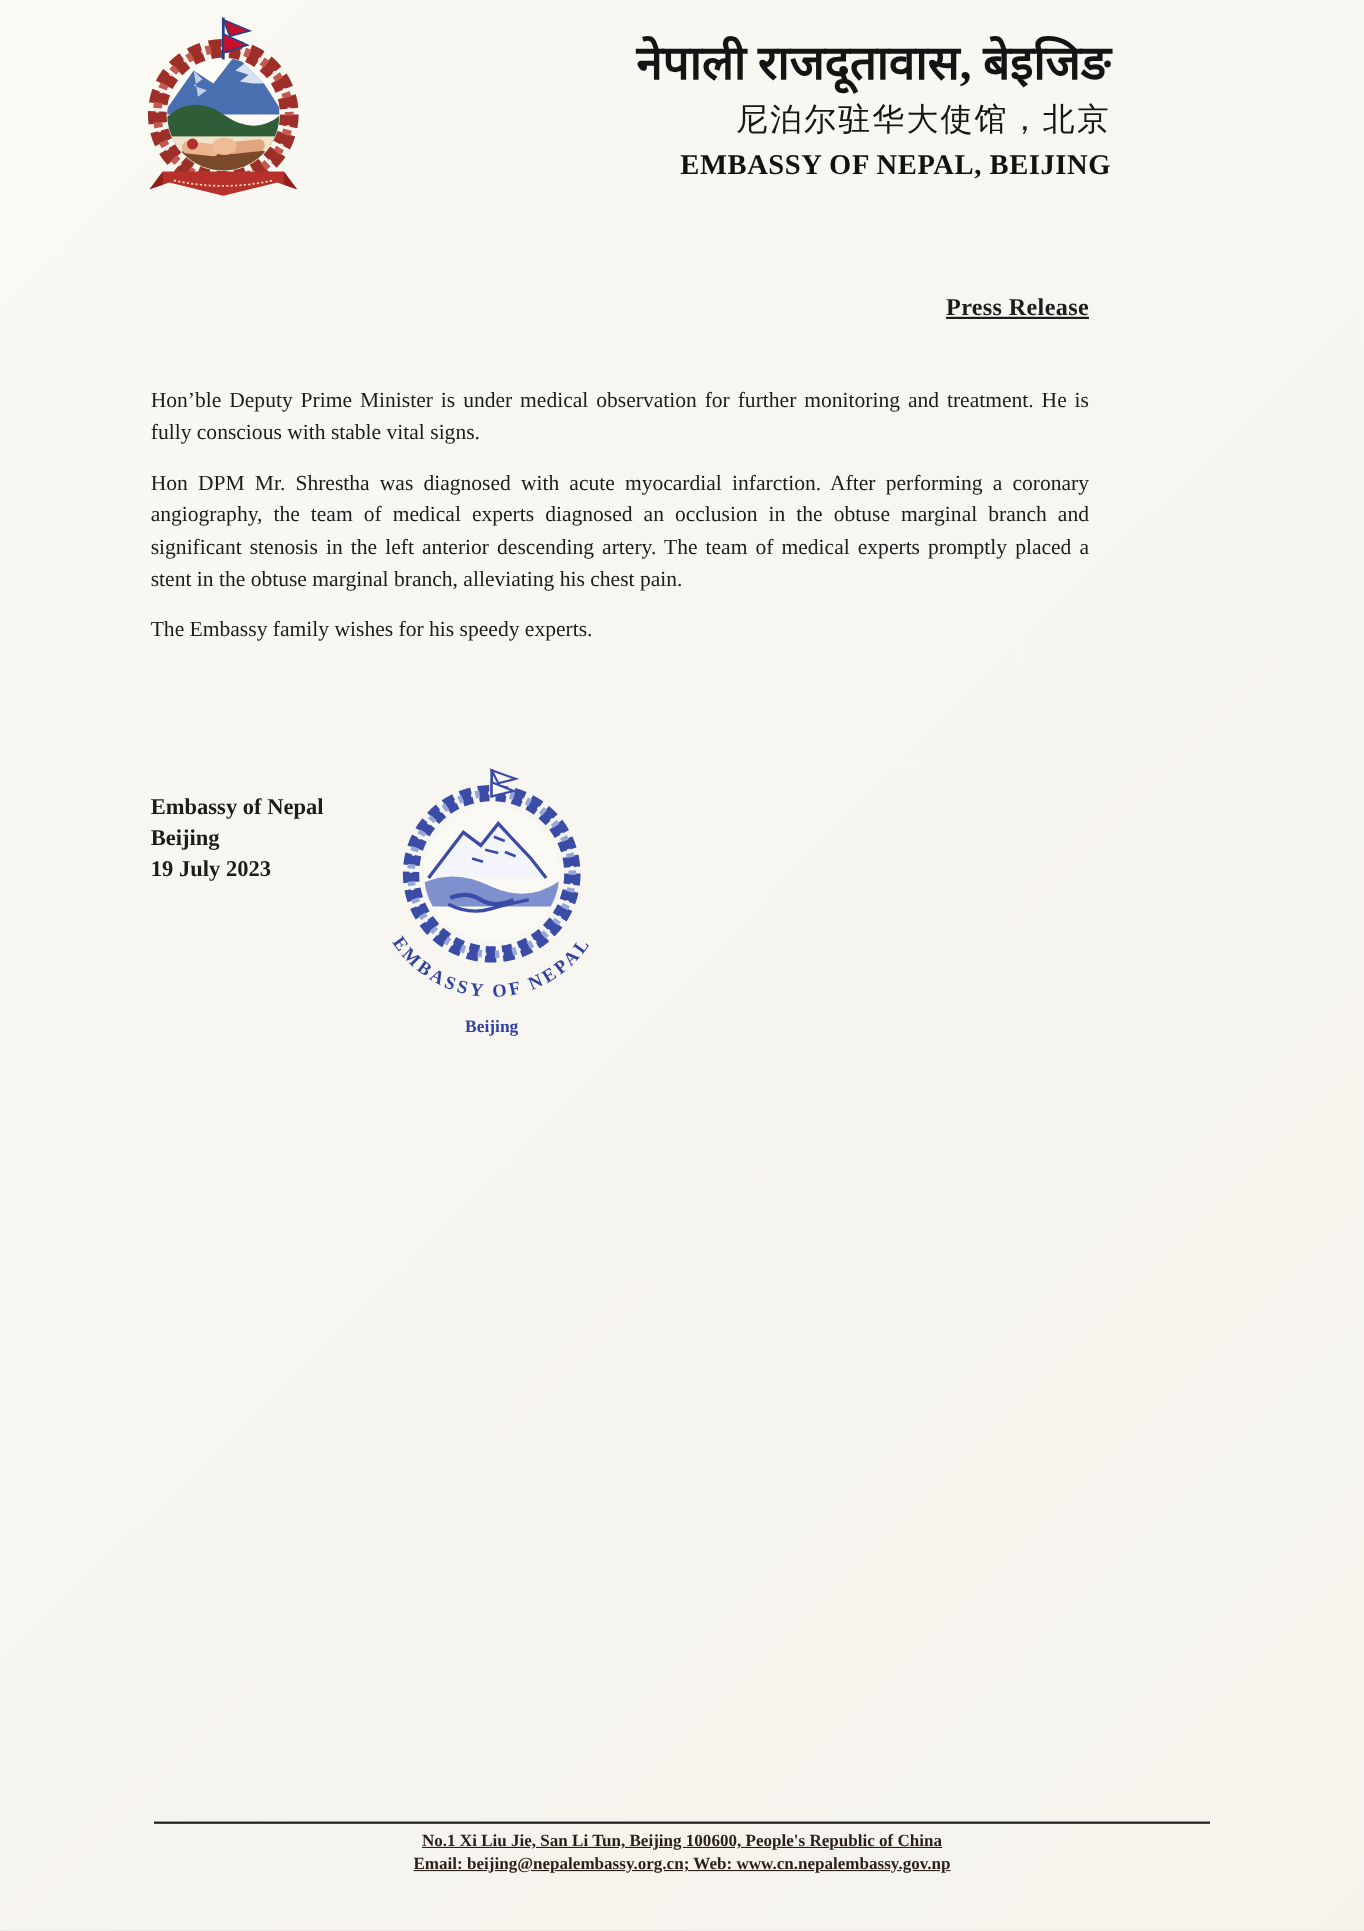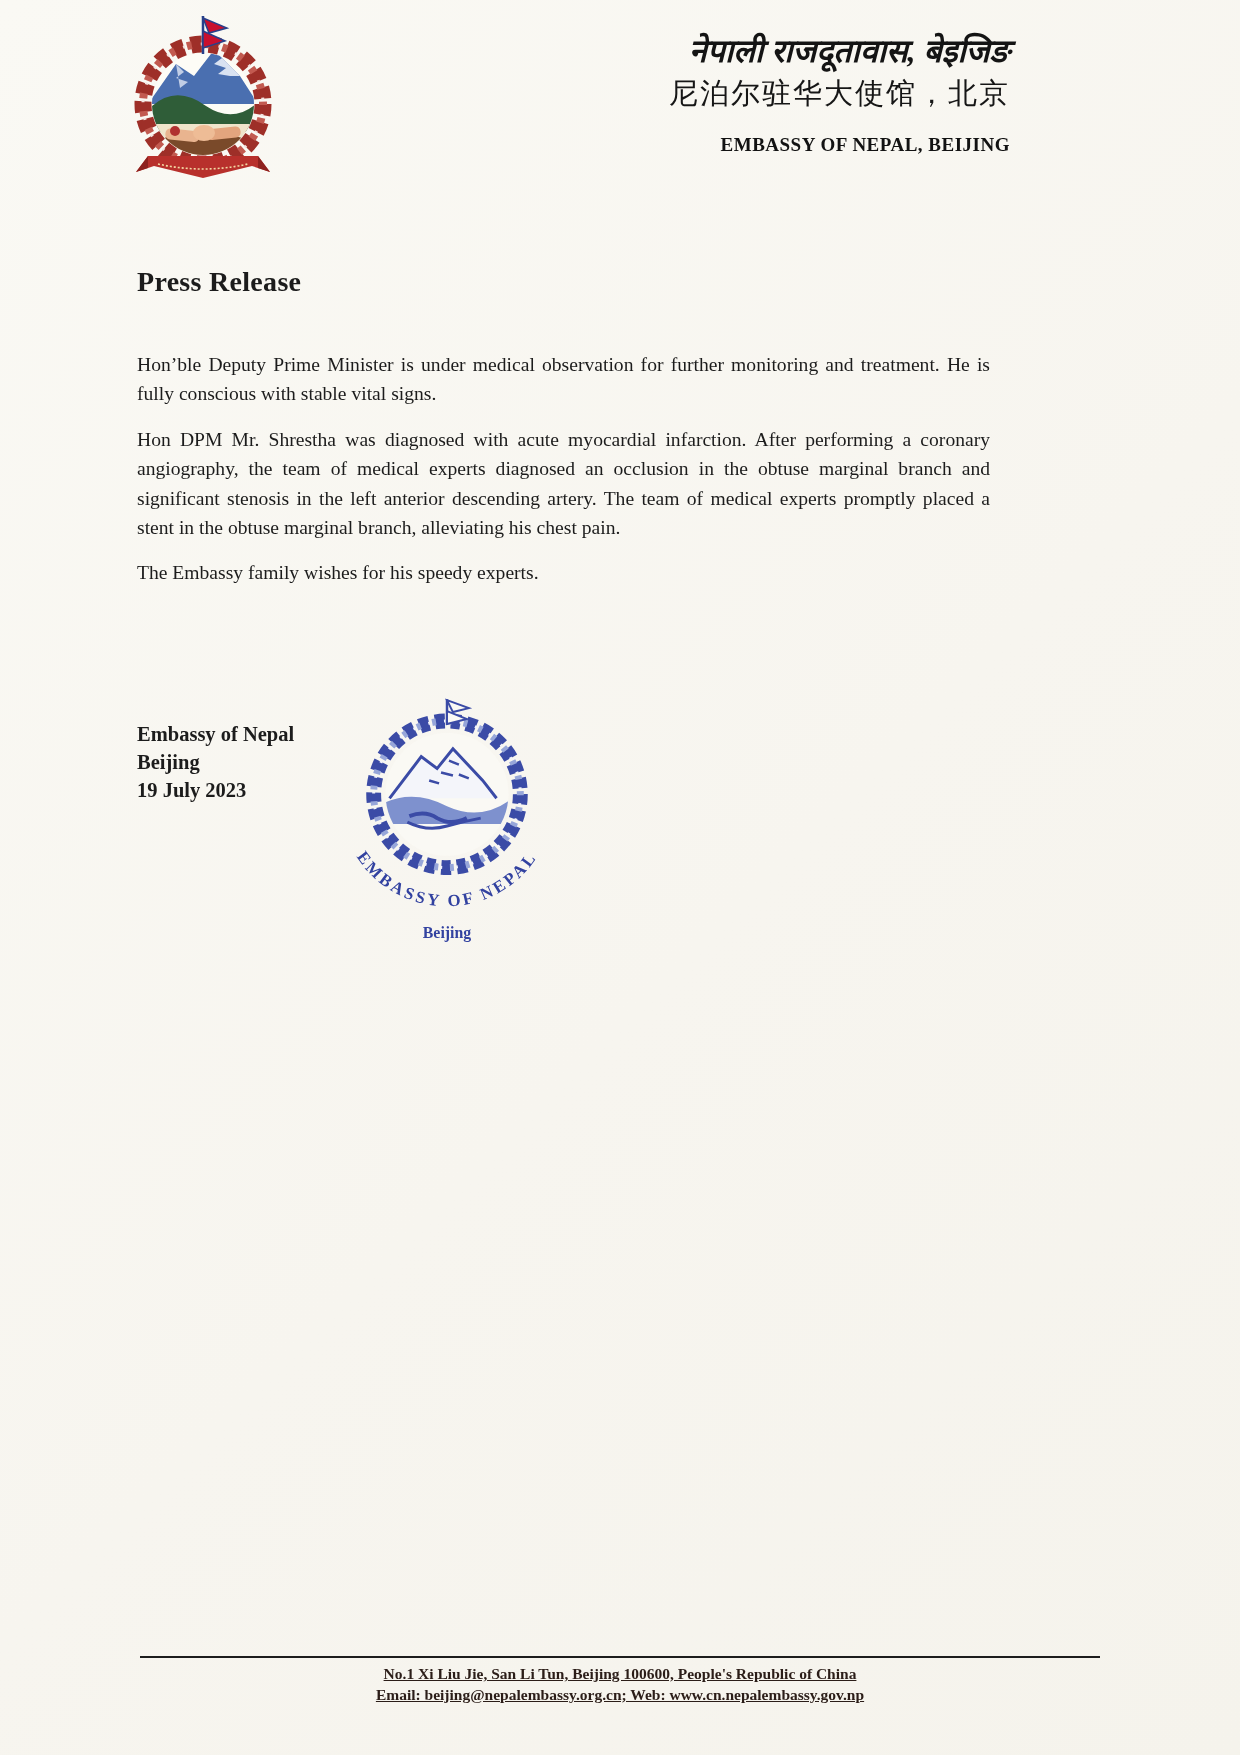--- a/index.html
+++ b/index.html
@@ -15,36 +15,35 @@
     color:#1c1c1c;
     overflow:hidden;
   }
   
   .logo{position:absolute;left:118px;top:12px;width:170px;height:185px;}
   .header-text{
     position:absolute;top:30px;right:230px;width:560px;
     text-align:right;
   }
   .hdr-nepali{
-    font-size:32px;font-weight:bold;line-height:1.35;color:#141414;
+    font-size:43px;font-weight:bold;line-height:1.35;color:#141414;
     font-family:"Liberation Serif","DejaVu Sans",serif;
-    font-style:italic;
   }
   .hdr-chinese{
     font-size:29px;line-height:1.4;color:#161616;letter-spacing:2px;
     font-family:"DejaVu Sans","Liberation Serif",sans-serif;
   }
   .hdr-english{
-    font-size:19px;font-weight:bold;letter-spacing:.5px;margin-top:20px;color:#121212;
+    font-size:26px;font-weight:bold;letter-spacing:.5px;margin-top:6px;color:#121212;
   }
   
   .doc-title{
     position:absolute;left:137px;top:266px;width:853px;
-    text-align:left;font-size:28px;font-weight:bold;
-    letter-spacing:.3px;
+    text-align:right;font-size:22px;font-weight:bold;
+    text-decoration:underline;letter-spacing:.3px;
   }
   .body-text{
     position:absolute;left:137px;top:350px;width:853px;
     font-size:19.6px;line-height:29.4px;text-align:justify;
   }
   .body-text p{margin:0 0 16px 0;}
   
   .signature{
     position:absolute;left:137px;top:720px;
     font-size:20.5px;font-weight:bold;line-height:28px;

